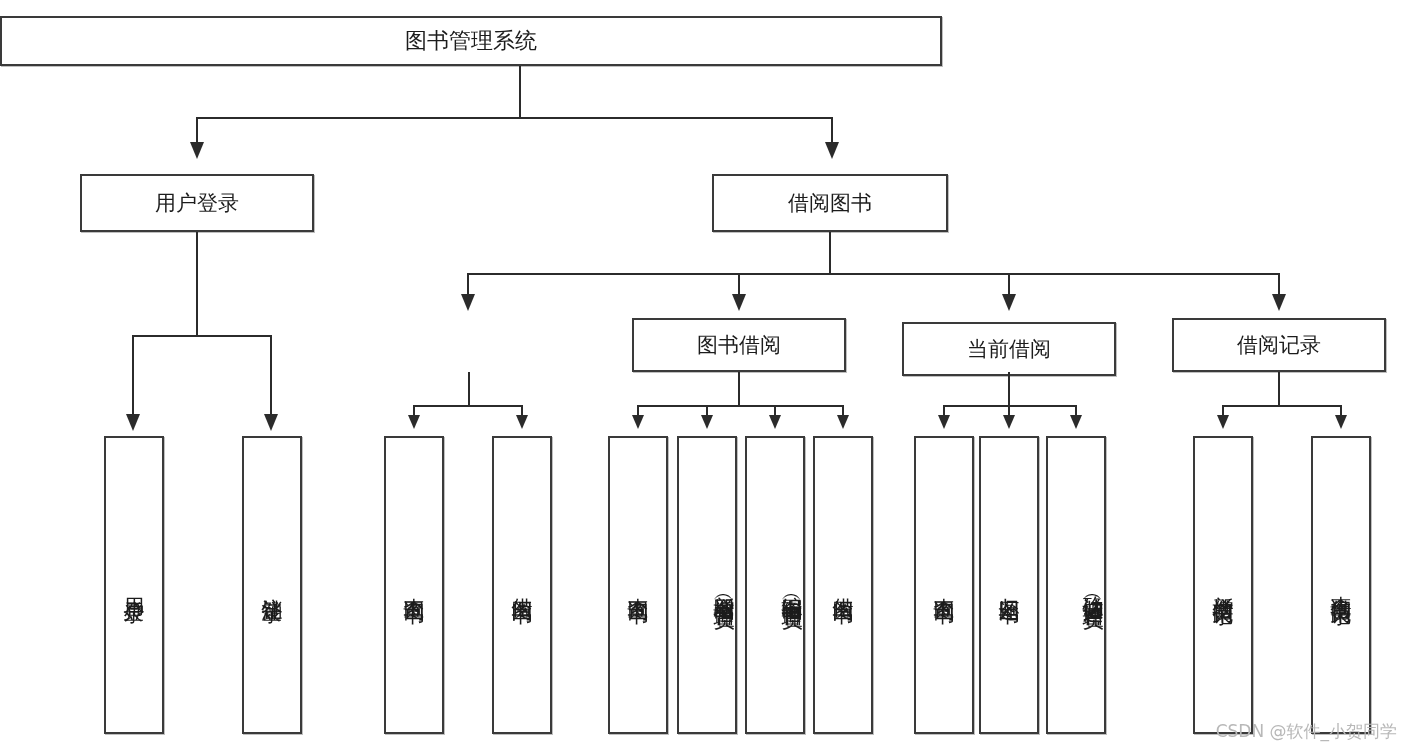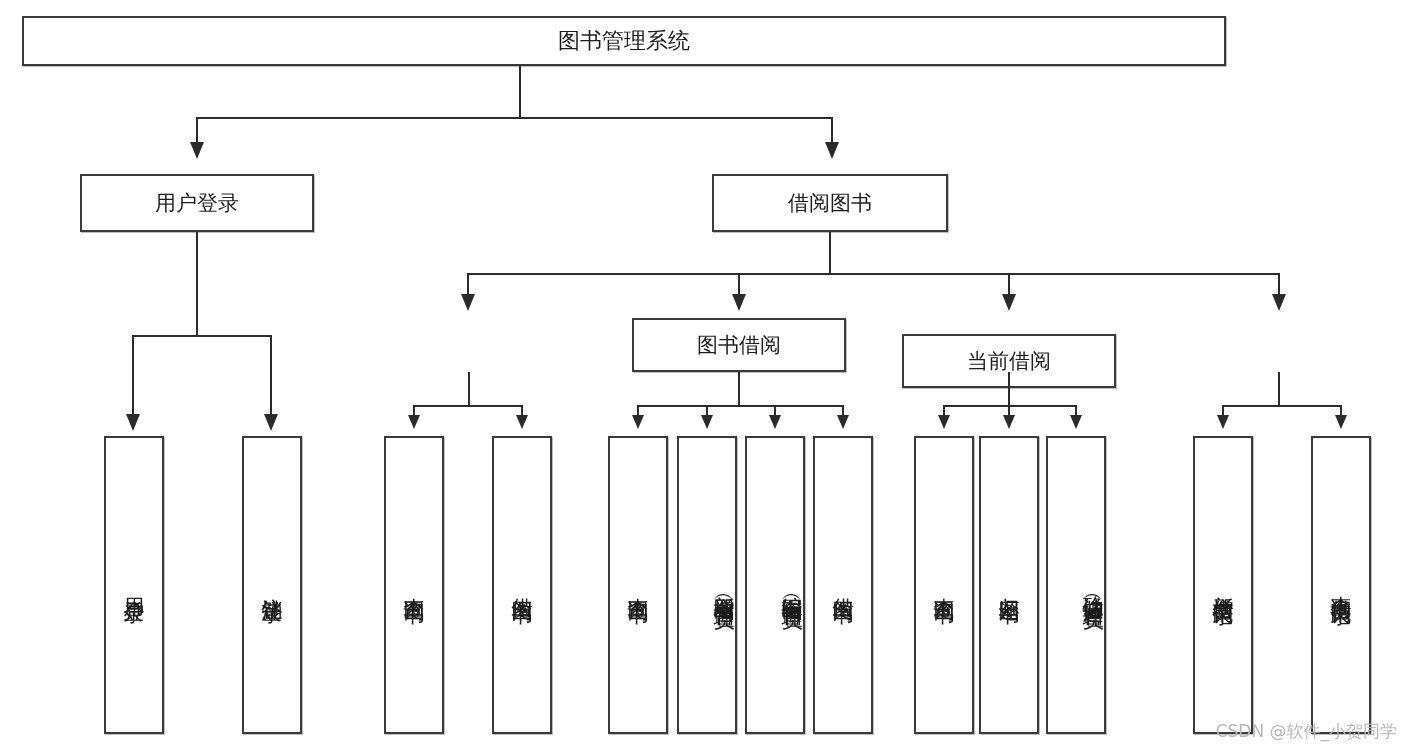--- a/index.html
+++ b/index.html
@@ -88,21 +88,21 @@
     color: #b8b8b8;
     white-space: nowrap;
     user-select: none;
   }
 </style>
 </head>
 <body>
 
 <div id="canvas">
 
-  <div class="node root" style="left:22px; top:16px; width:1204px; height:50px;">图书管理系统</div>
+  <div class="node root" style="left:0; top:16px; width:942px; height:50px;">图书管理系统</div>
 
   <div class="vline" style="left:519px; top:66px; width:2px; height:52px;"></div>
 
   <div class="hline" style="left:196px; top:117px; width:637px; height:2px;"></div>
 
   <div class="vline" style="left:196px; top:117px; width:2px; height:28px;"></div>
   <div class="arrow" style="left:190px; top:142px;"></div>
   <div class="vline" style="left:831px; top:117px; width:2px; height:28px;"></div>
   <div class="arrow" style="left:825px; top:142px;"></div>
 
@@ -128,22 +128,23 @@
 
   <div class="vline" style="left:1008px; top:273px; width:2px; height:24px;"></div>
   <div class="arrow" style="left:1002px; top:294px;"></div>
 
   <div class="vline" style="left:1278px; top:273px; width:2px; height:24px;"></div>
   <div class="arrow" style="left:1272px; top:294px;"></div>
 
 
   <div class="node level3" style="left:632px; top:318px; width:214px; height:54px;">图书借阅</div>
 
-  <div class="node level3" style="left:902px; top:334px; width:214px; height:54px;">当前借阅</div>
+  <div class="node level3" style="left:902px; top:322px; width:214px; height:54px;">当前借阅</div>
 
+  <div class="node level3" style="left:1172px; top:318px; width:214px; height:54px;">借阅记录</div>
 
   <div class="vline" style="left:468px; top:372px; width:2px; height:34px;"></div>
   <div class="hline" style="left:413px; top:405px; width:110px; height:2px;"></div>
   <div class="vline" style="left:413px; top:405px; width:2px; height:12px;"></div>
   <div class="arrow small" style="left:408px; top:415px;"></div>
   <div class="vline" style="left:521px; top:405px; width:2px; height:12px;"></div>
   <div class="arrow small" style="left:516px; top:415px;"></div>
 
   <div class="vline" style="left:738px; top:372px; width:2px; height:34px;"></div>
   <div class="hline" style="left:637px; top:405px; width:207px; height:2px;"></div>

